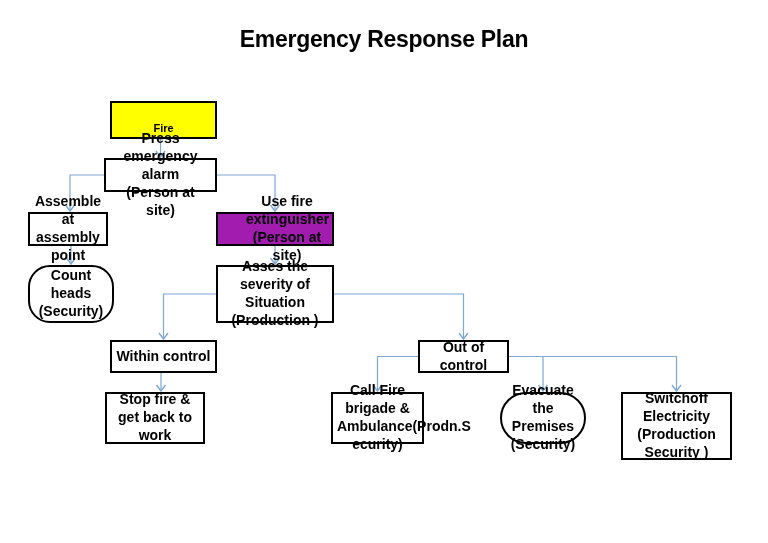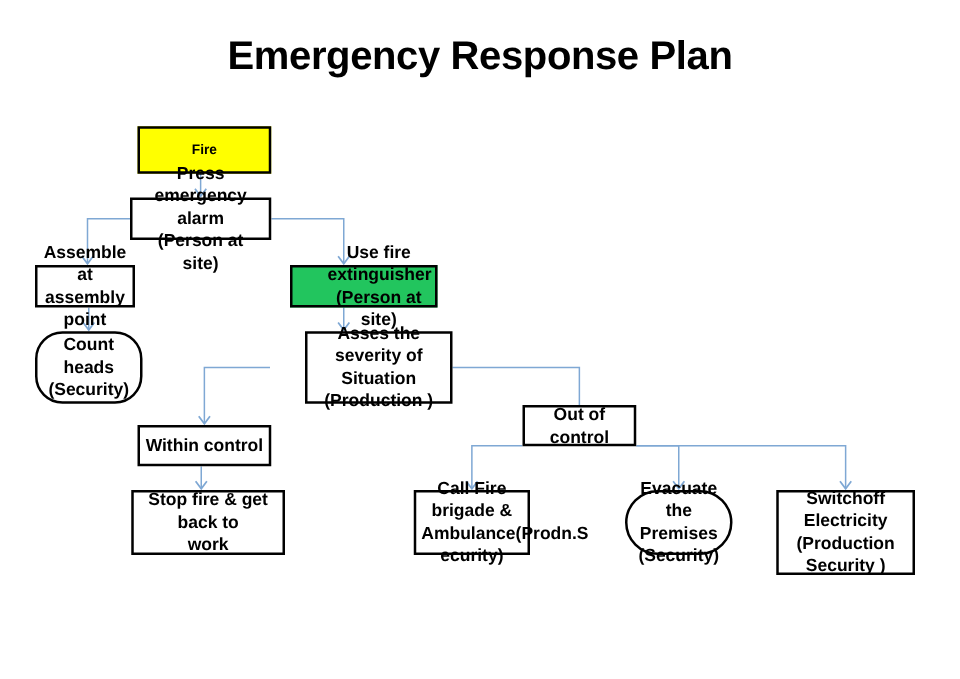--- a/index.html
+++ b/index.html
@@ -20,21 +20,21 @@
     width: 768px;
     height: 543px;
     background: #ffffff;
   }
   #title {
     position: absolute;
     left: 0;
     top: 26px;
     width: 768px;
     text-align: center;
-    font-size: 32px;
+    font-size: 23px;
     font-weight: bold;
     color: #000000;
     letter-spacing: -0.3px;
     font-family: "Liberation Sans", sans-serif;
   }
   #connectors {
     position: absolute;
     left: 0;
     top: 0;
     width: 768px;
@@ -59,20 +59,21 @@
     z-index: 2;
   }
   .node .lbl {
     display: block;
     width: 100%;
     white-space: pre-line;
   }
   .node.start {
     background: #FFFF00;
     font-size: 11px;
+    align-items: flex-end;
   }
 </style>
 </head>
 <body>
 
 <div id="slide">
 
   <div id="title">Emergency Response Plan</div>
 
   <svg id="connectors" viewBox="0 0 768 543" width="768" height="543">
@@ -116,39 +117,39 @@
         <span class="lbl">Fire</span>
       </div>
       <div class="node" style="left: 104px; top: 158px; width: 113px; height: 34px; background: rgb(255, 255, 255);">
         <span class="lbl">Press emergency alarm
 (Person at site)</span>
       </div>
       <div class="node" style="left: 28px; top: 212px; width: 80px; height: 34px; background: rgb(255, 255, 255);">
         <span class="lbl">Assemble at
 assembly point</span>
       </div>
-      <div class="node" style="left: 232px; top: 212px; width: 118px; height: 34px; background: #22c55e; padding-left: 28px;">
+      <div class="node" style="left: 216px; top: 212px; width: 118px; height: 34px; background: #a21caf; padding-left: 28px;">
         <span class="lbl">Use fire extinguisher
 (Person at site)</span>
       </div>
       <div class="node" style="left: 28px; top: 265px; width: 86px; height: 58px; background: rgb(255, 255, 255); border-radius: 22px;">
         <span class="lbl">Count heads
 (Security)</span>
       </div>
-      <div class="node" style="left: 216px; top: 265px; width: 118px; height: 58px; background: rgb(255, 255, 255); margin-left: 28px;">
+      <div class="node" style="left: 216px; top: 265px; width: 118px; height: 58px; background: rgb(255, 255, 255);">
         <span class="lbl">Asses the severity of
 Situation (Production )</span>
       </div>
       <div class="node" style="left: 110px; top: 340px; width: 107px; height: 33px; background: rgb(255, 255, 255); justify-content: flex-end;">
         <span class="lbl">Within control</span>
       </div>
-      <div class="node" style="left: 418px; top: 324px; width: 91px; height: 33px; background: rgb(255, 255, 255);">
+      <div class="node" style="left: 418px; top: 340px; width: 91px; height: 33px; background: rgb(255, 255, 255);">
         <span class="lbl">Out of control</span>
       </div>
-      <div class="node" style="left: 105px; top: 392px; width: 123px; height: 52px; background: rgb(255, 255, 255);">
+      <div class="node" style="left: 105px; top: 392px; width: 100px; height: 52px; background: rgb(255, 255, 255);">
         <span class="lbl">Stop fire &amp; get back to
 work</span>
       </div>
       <div class="node" style="left: 331px; top: 392px; width: 93px; height: 52px; background: rgb(255, 255, 255);">
         <span class="lbl">Call Fire brigade &amp;
 Ambulance(Prodn.S
 ecurity)</span>
       </div>
       <div class="node" style="left: 500px; top: 392px; width: 86px; height: 52px; background: rgb(255, 255, 255); border-radius: 26px;">
         <span class="lbl">Evacuate the

